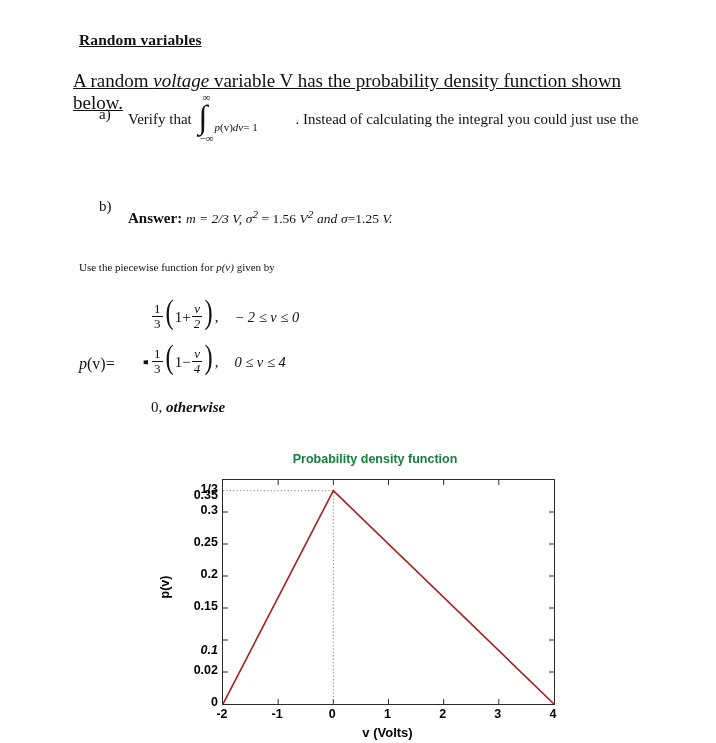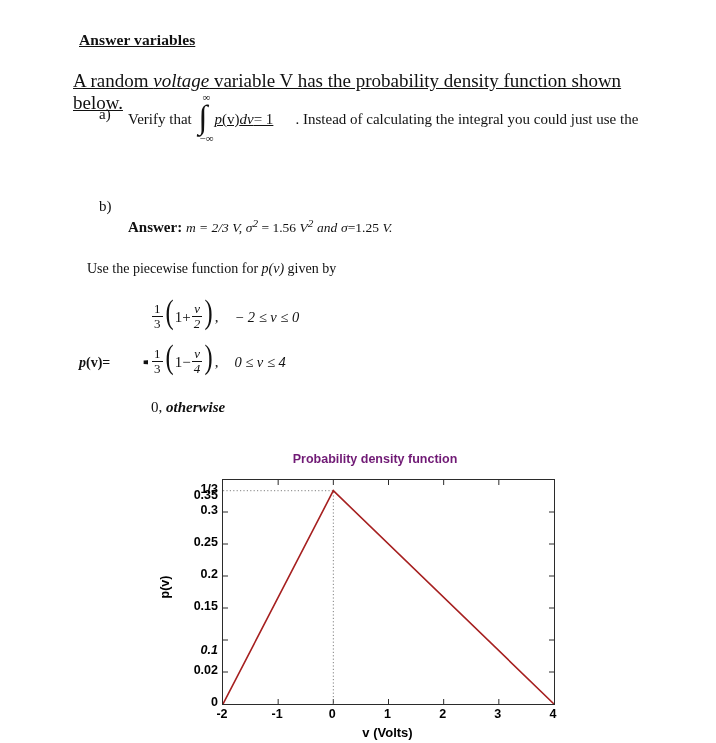--- a/index.html
+++ b/index.html
@@ -57,21 +57,21 @@
   .item .body {
     margin-left: 29px;
     display: block;
   }
 
   #item-a { left: 99px; top: 106px; width: 560px; }
   #item-a .line1 { display: block; height: 32px; position: relative; }
   #item-a .line2 { display: block; margin-top: 8px; }
 
   #item-b { left: 99px; top: 198px; width: 560px; }
-  #item-b .line2 { display: block; margin-top: 18px; }
+  #item-b .line2 { display: block; margin-top: 9px; }
 
   .ans-label { font-weight: bold; }
   .mathtxt { font-size: 13.5px; font-style: italic; }
   .mathtxt .up { font-style: normal; }
 
   
   .integral {
     display: inline-block;
     position: relative;
     vertical-align: middle;
@@ -95,52 +95,50 @@
   }
   .integral .lim-bot {
     position: absolute;
     left: 1px;
     top: 26px;
     font-size: 11px;
   }
   .integral .expr {
     position: absolute;
     left: 16px;
-    top: 5px;
-    font-size: 15px;
+    top: 15px;
+    font-size: 11px;
     font-style: italic;
     white-space: nowrap;
-    text-decoration: underline;
   }
   .integral .expr .up { font-style: normal; }
 
   .usepiece {
     position: absolute;
-    left: 87px;
+    left: 79px;
     top: 261px;
-    font-size: 14px;
+    font-size: 11px;
     text-align: center;
   }
 
   
   #piecewise {
     position: absolute;
     left: 79px;
     top: 295px;
     height: 135px;
     font-size: 15px;
   }
   #pw-lhs {
     position: absolute;
     left: 0;
     top: 60px;
-    font-size: 14px;
+    font-size: 16px;
     font-style: italic;
     white-space: nowrap;
-    font-weight: bold;
   }
   #pw-lhs .up { font-style: normal; }
   #pw-brace {
     position: absolute;
     left: 55px;
     top: 2px;
     width: 14px;
     height: 132px;
     font-size: 130px;
     line-height: 132px;
@@ -209,21 +207,21 @@
   }
   #chart-title {
     position: absolute;
     left: 0;
     top: 0;
     width: 400px;
     text-align: center;
     font-family: "Liberation Sans", sans-serif;
     font-weight: bold;
     font-size: 12.5px;
-    color: #701a75;
+    color: #15803d;
   }
   
   #plot-box {
     position: absolute;
     left: 47px;    
     top: 27px;     
     width: 331px;  
     height: 224px; 
     border: 1px solid #2b2b2b;
     box-sizing: content-box;
@@ -290,21 +288,21 @@
     transform: rotate(-90deg);
     transform-origin: 50% 50%;
     white-space: nowrap;
   }
 </style>
 </head>
 <body>
 
 <div id="doc">
 
-  <div class="heading">Answer variables</div>
+  <div class="heading">Random variables</div>
 
   <div class="intro">
     <span>A random </span><span class="it">voltage</span><span> variable V has the probability density function shown below.</span>
   </div>
 
   <div class="item" id="item-a">
     <span class="marker">a)</span>
     <span class="body">
       <span class="line1">
         <span>Verify that</span>

